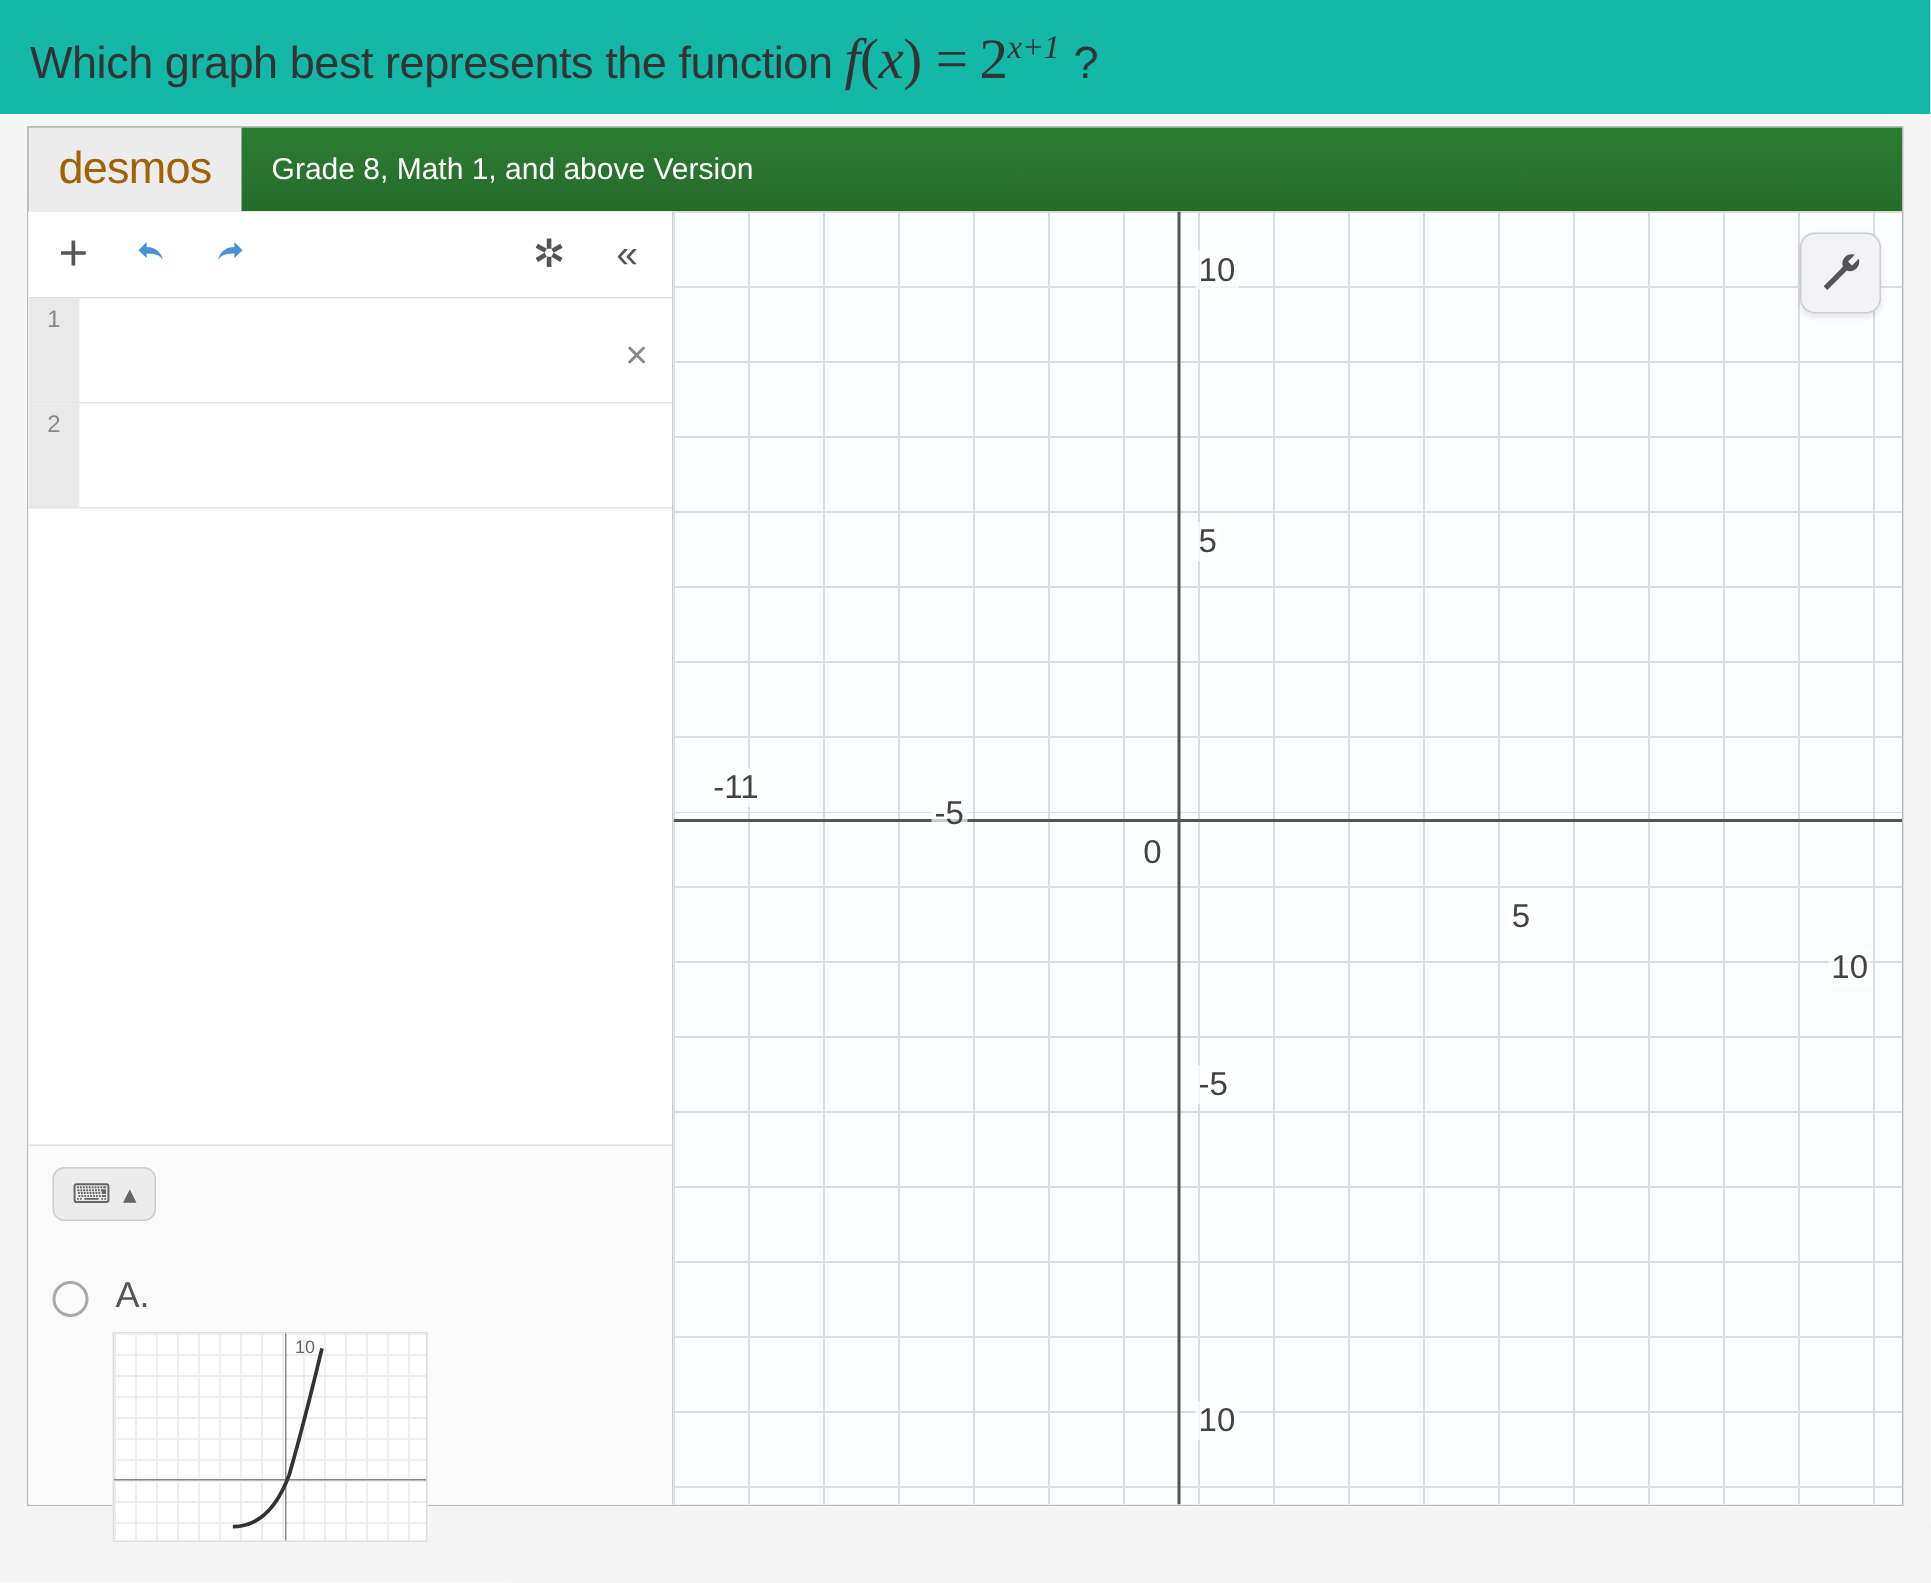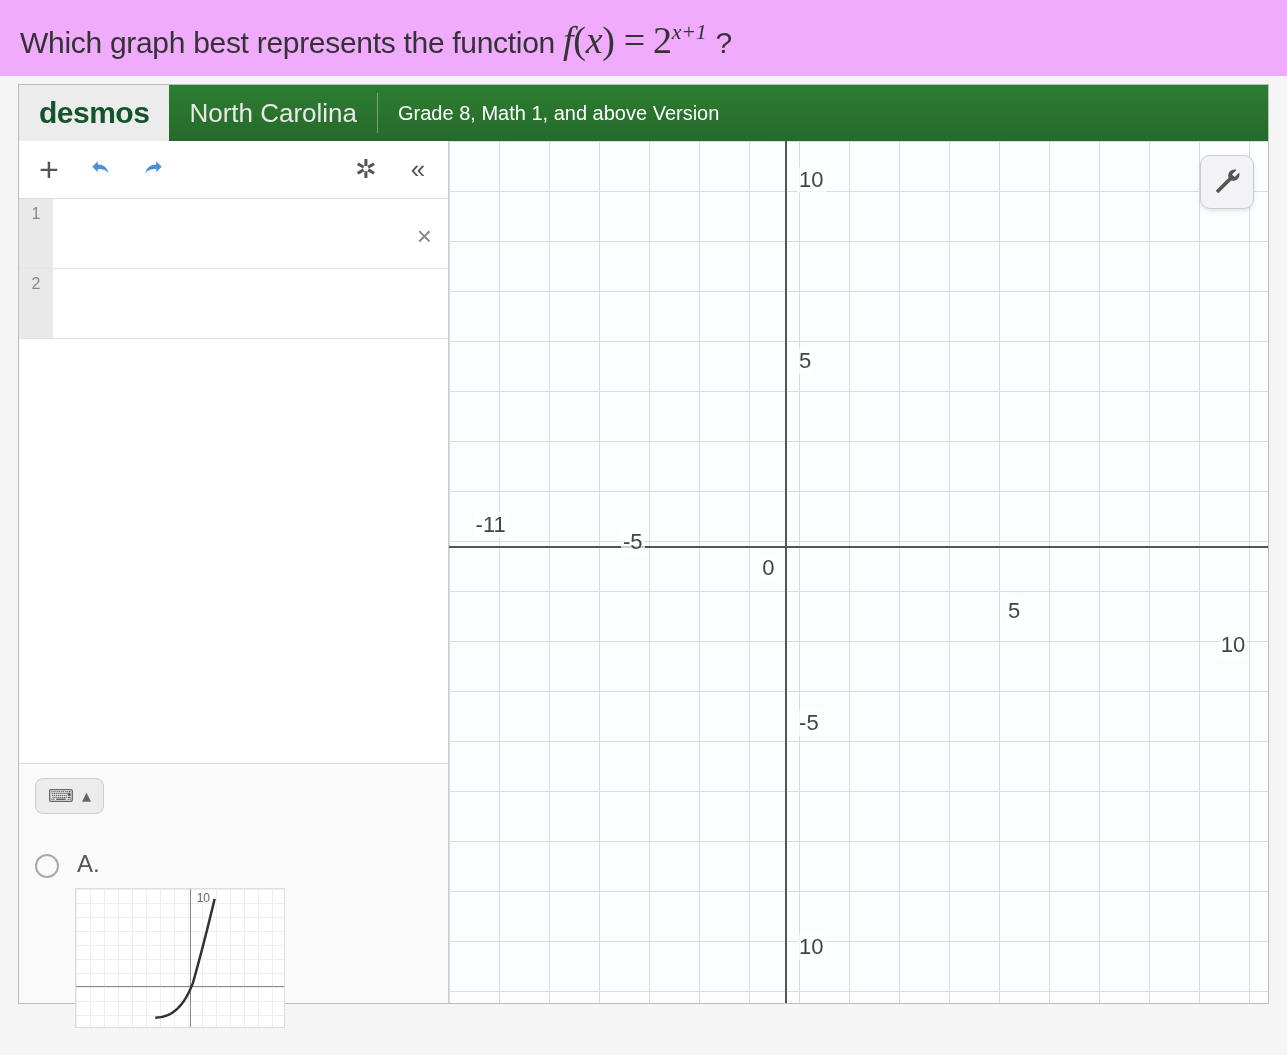--- a/index.html
+++ b/index.html
@@ -8,21 +8,21 @@
     background: #f5f5f5;
     width: 1287px;
     height: 1055px;
     overflow: hidden;
     color: #222;
   }
   .question-bar {
     padding: 18px 20px 14px 20px;
     font-size: 30px;
     color: #333;
-    background: #f0abfc;
+    background: #14b8a6;
     letter-spacing: -0.3px;
   }
   .question-bar .fn {
     font-family: "Times New Roman", serif;
     font-style: italic;
     font-size: 38px;
   }
   .question-bar .fn .paren { font-style: normal; }
   .question-bar .q-eq { font-family: "Times New Roman", serif; font-size: 38px; }
   .question-bar sup { font-size: 22px; font-style: italic; }
@@ -36,26 +36,26 @@
   .desmos-header {
     display: flex;
     align-items: center;
     height: 56px;
     background: linear-gradient(#2e7d32, #256a2a);
     color: #fff;
     font-size: 26px;
   }
   .brand {
     background: #ececec;
-    color: #14532d;
+    color: #a16207;
     height: 100%;
     display: flex;
     align-items: center;
     padding: 0 20px;
-    font-weight: 700;
+    font-weight: 400;
     font-size: 30px;
     letter-spacing: -0.5px;
   }
   .region {
     color: #e8e8e8;
     padding: 0 20px;
     border-right: 1px solid rgba(255,255,255,0.35);
     height: 70%;
     display: flex;
     align-items: center;
@@ -229,21 +229,20 @@
   <span class="q-eq">=</span>
   <span class="q-eq">
     <span>2</span><sup>x+1</sup>
   </span>
   <span> ?</span>
 </div>
 
 <div class="app">
   <div class="desmos-header">
     <div class="brand">desmos</div>
-    <div class="region">North Carolina</div>
     <div class="version">Grade 8, Math 1, and above Version</div>
   </div>
   <div class="body">
 
     <div class="panel">
       <div class="panel-toolbar">
         <div class="tool-btn plus">+</div>
         <div class="tool-btn">
           <svg width="26" height="26" viewBox="0 0 24 24">
               <path d="M9 14l-5-5 5-5v3c5 0 9 3 10 8-2-3-5-4-10-4v3z" fill="#4a90d9"></path>

